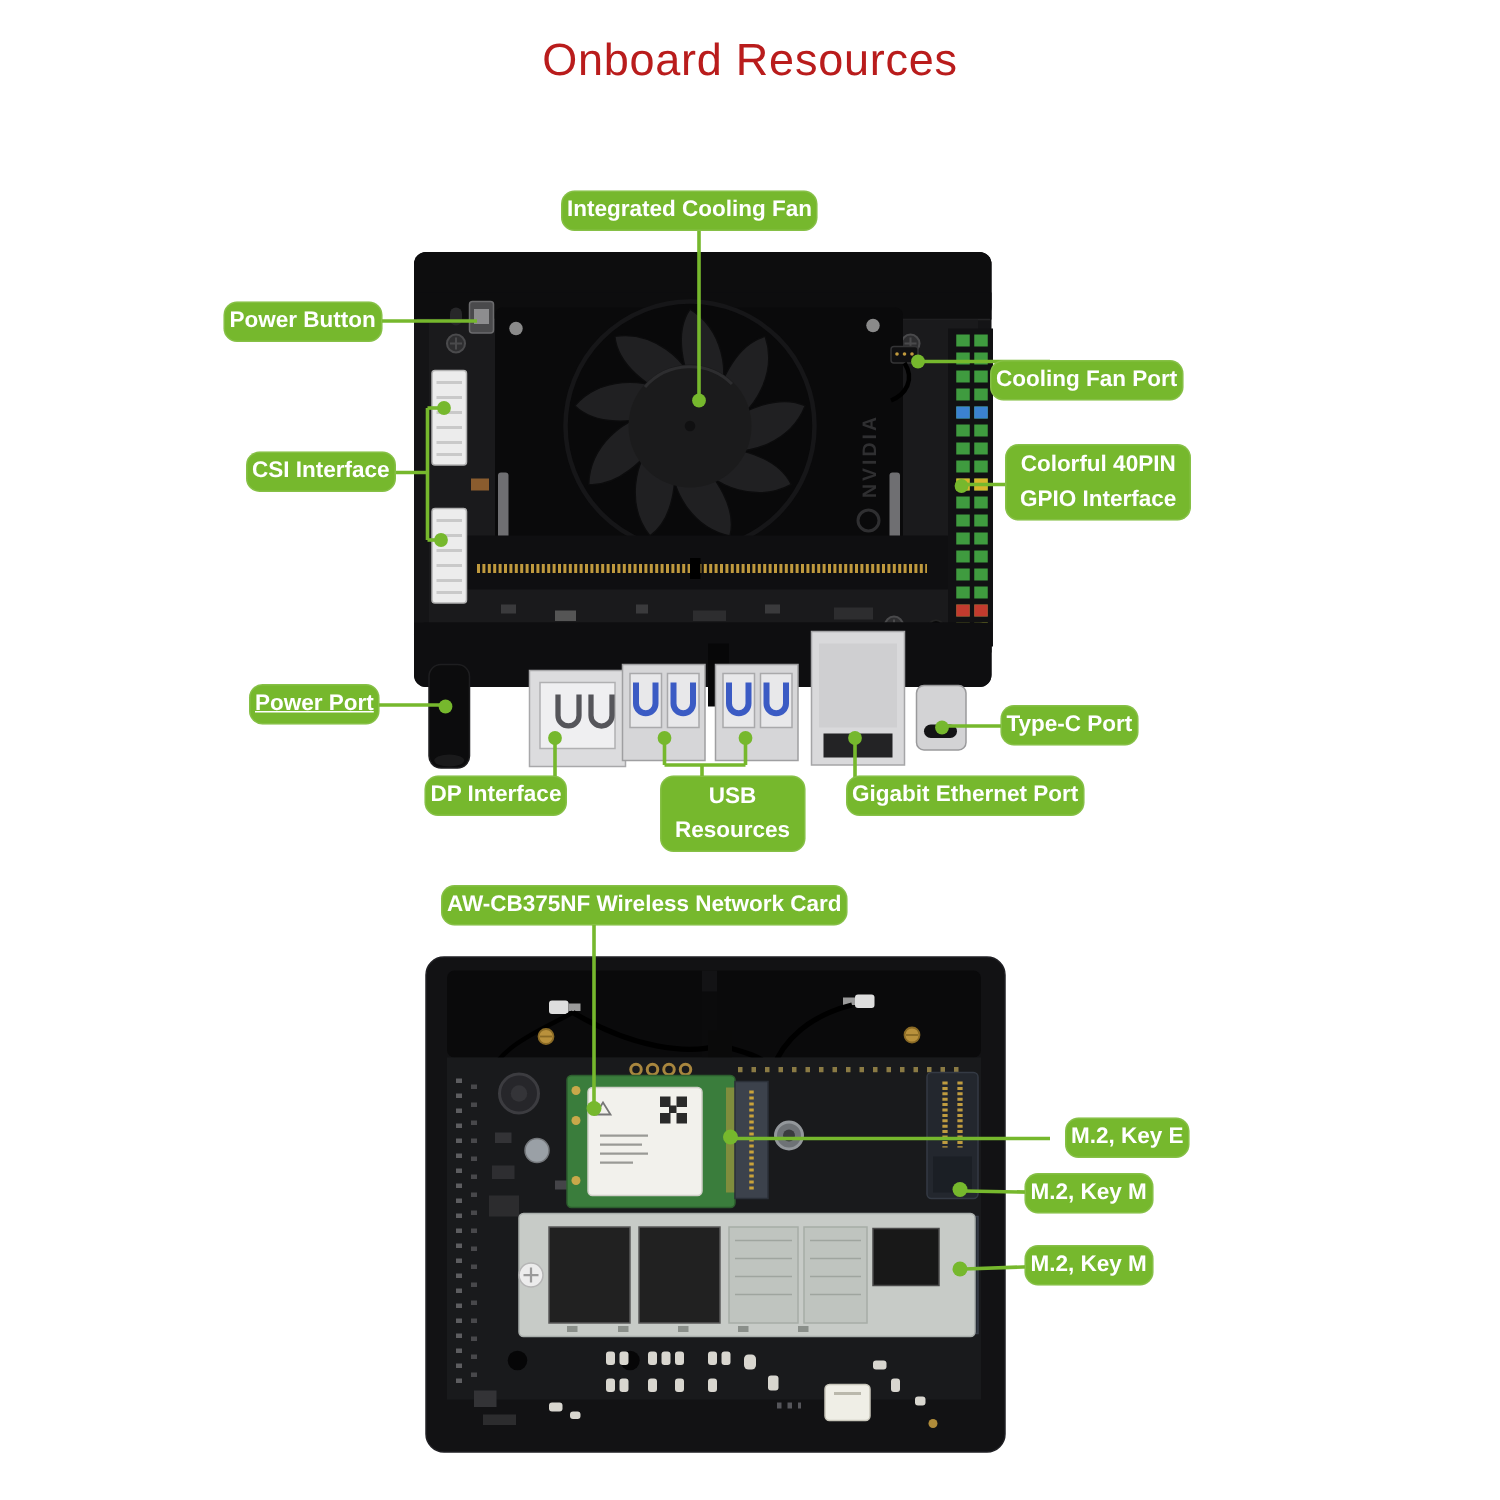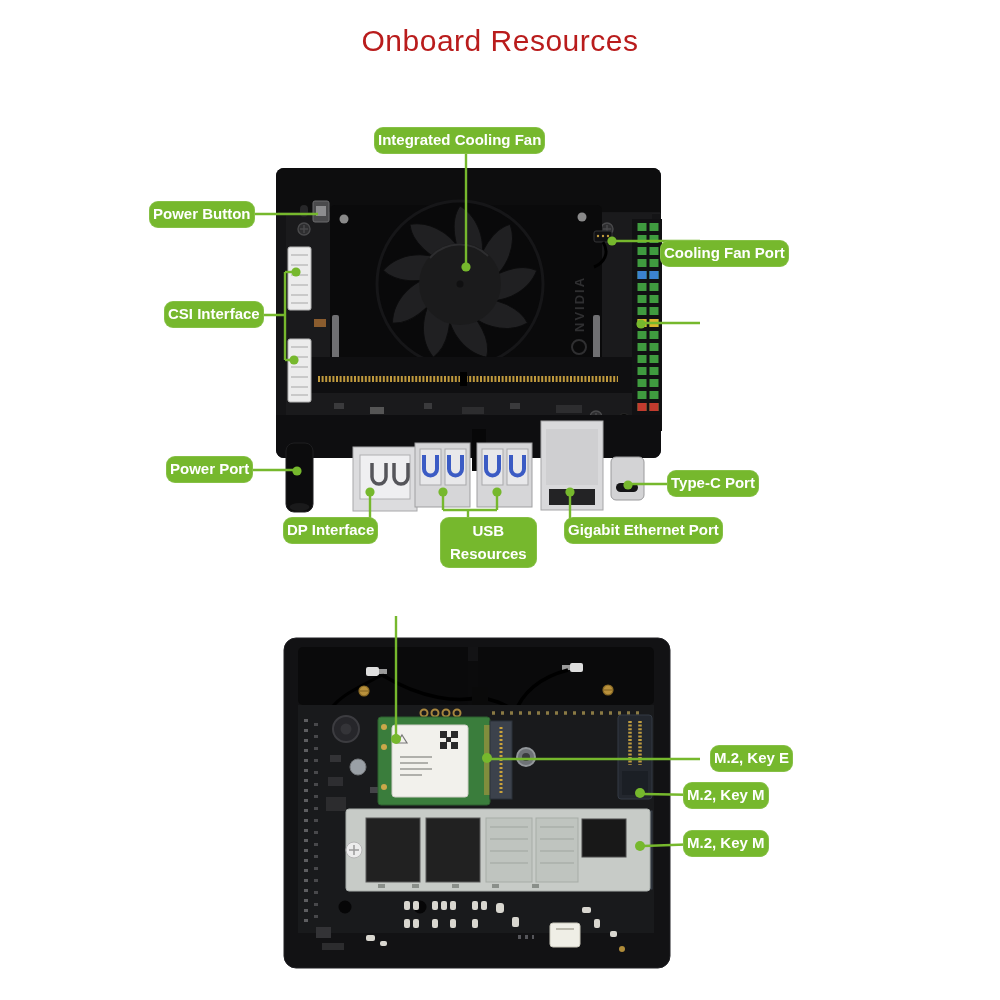--- a/index.html
+++ b/index.html
@@ -438,34 +438,39 @@
   </svg>
 
   <div class="badge" style="left:374px;top:127px;">Integrated Cooling Fan</div>
 
   <div class="badge" style="left:149px;top:201px;">Power Button</div>
 
   <div class="badge" style="left:660px;top:240px;">Cooling Fan Port</div>
 
   <div class="badge" style="left:164px;top:301px;">CSI Interface</div>
 
-
-  <div class="badge" style="left:166px;top:456px;">Power Port</div>
+  <div class="badge two-line" style="left:670px;top:296px;">
+    <span>Colorful 40PIN</span>
+    <span>GPIO Interface</span>
+  </div>
+
+  <div class="badge" style="left:166px;top:456px;text-decoration:underline;">Power Port</div>
 
   <div class="badge" style="left:667px;top:470px;">Type-C Port</div>
 
   <div class="badge" style="left:283px;top:517px;">DP Interface</div>
 
   <div class="badge two-line" style="left:428px;top:517px;margin-left:12px;">
     <span>USB</span>
     <span>Resources</span>
   </div>
 
   <div class="badge" style="left:528px;top:517px;margin-left:36px;">Gigabit Ethernet Port</div>
 
+  <div class="badge" style="left:294px;top:590px;">AW-CB375NF Wireless Network Card</div>
 
   <div class="badge" style="left:683px;top:745px;margin-left:27px;">M.2, Key E</div>
 
   <div class="badge" style="left:683px;top:782px;">M.2, Key M</div>
 
   <div class="badge" style="left:683px;top:830px;">M.2, Key M</div>
 
 </div>
 
 </body></html>

